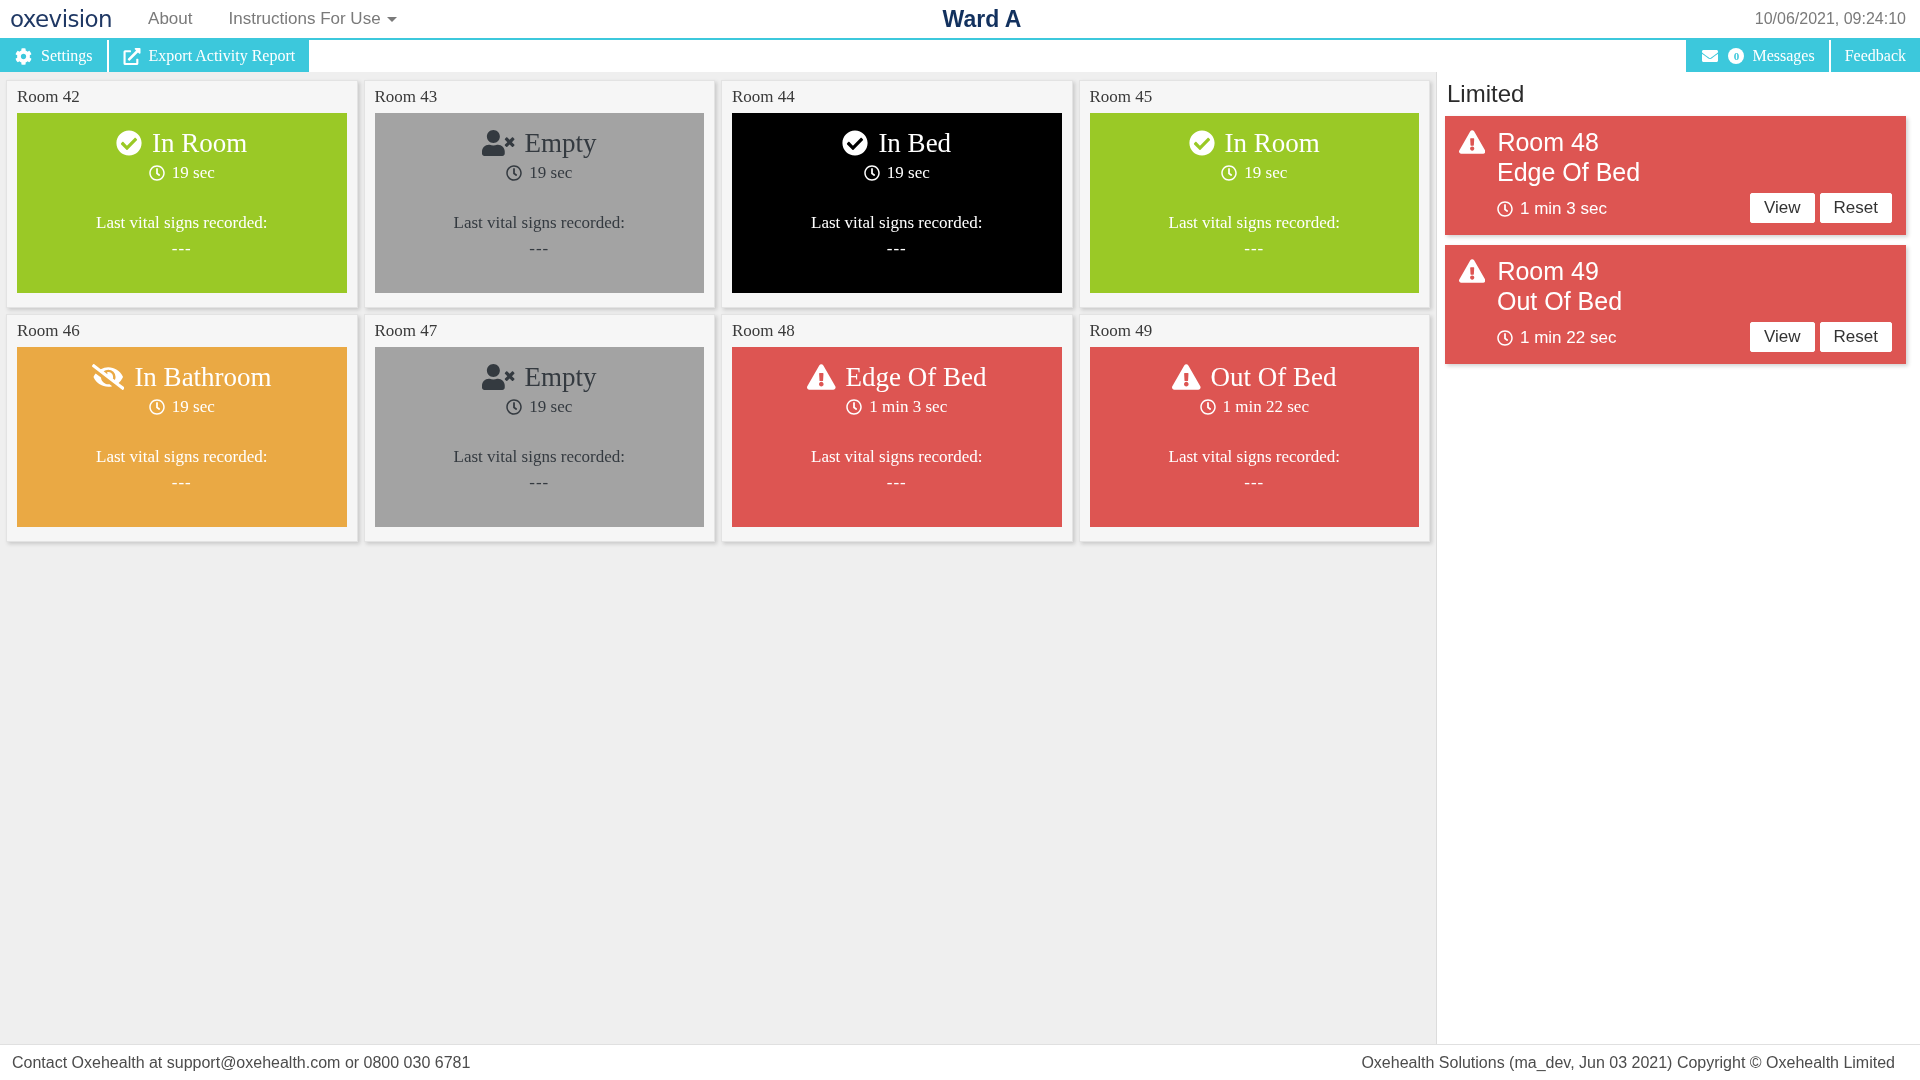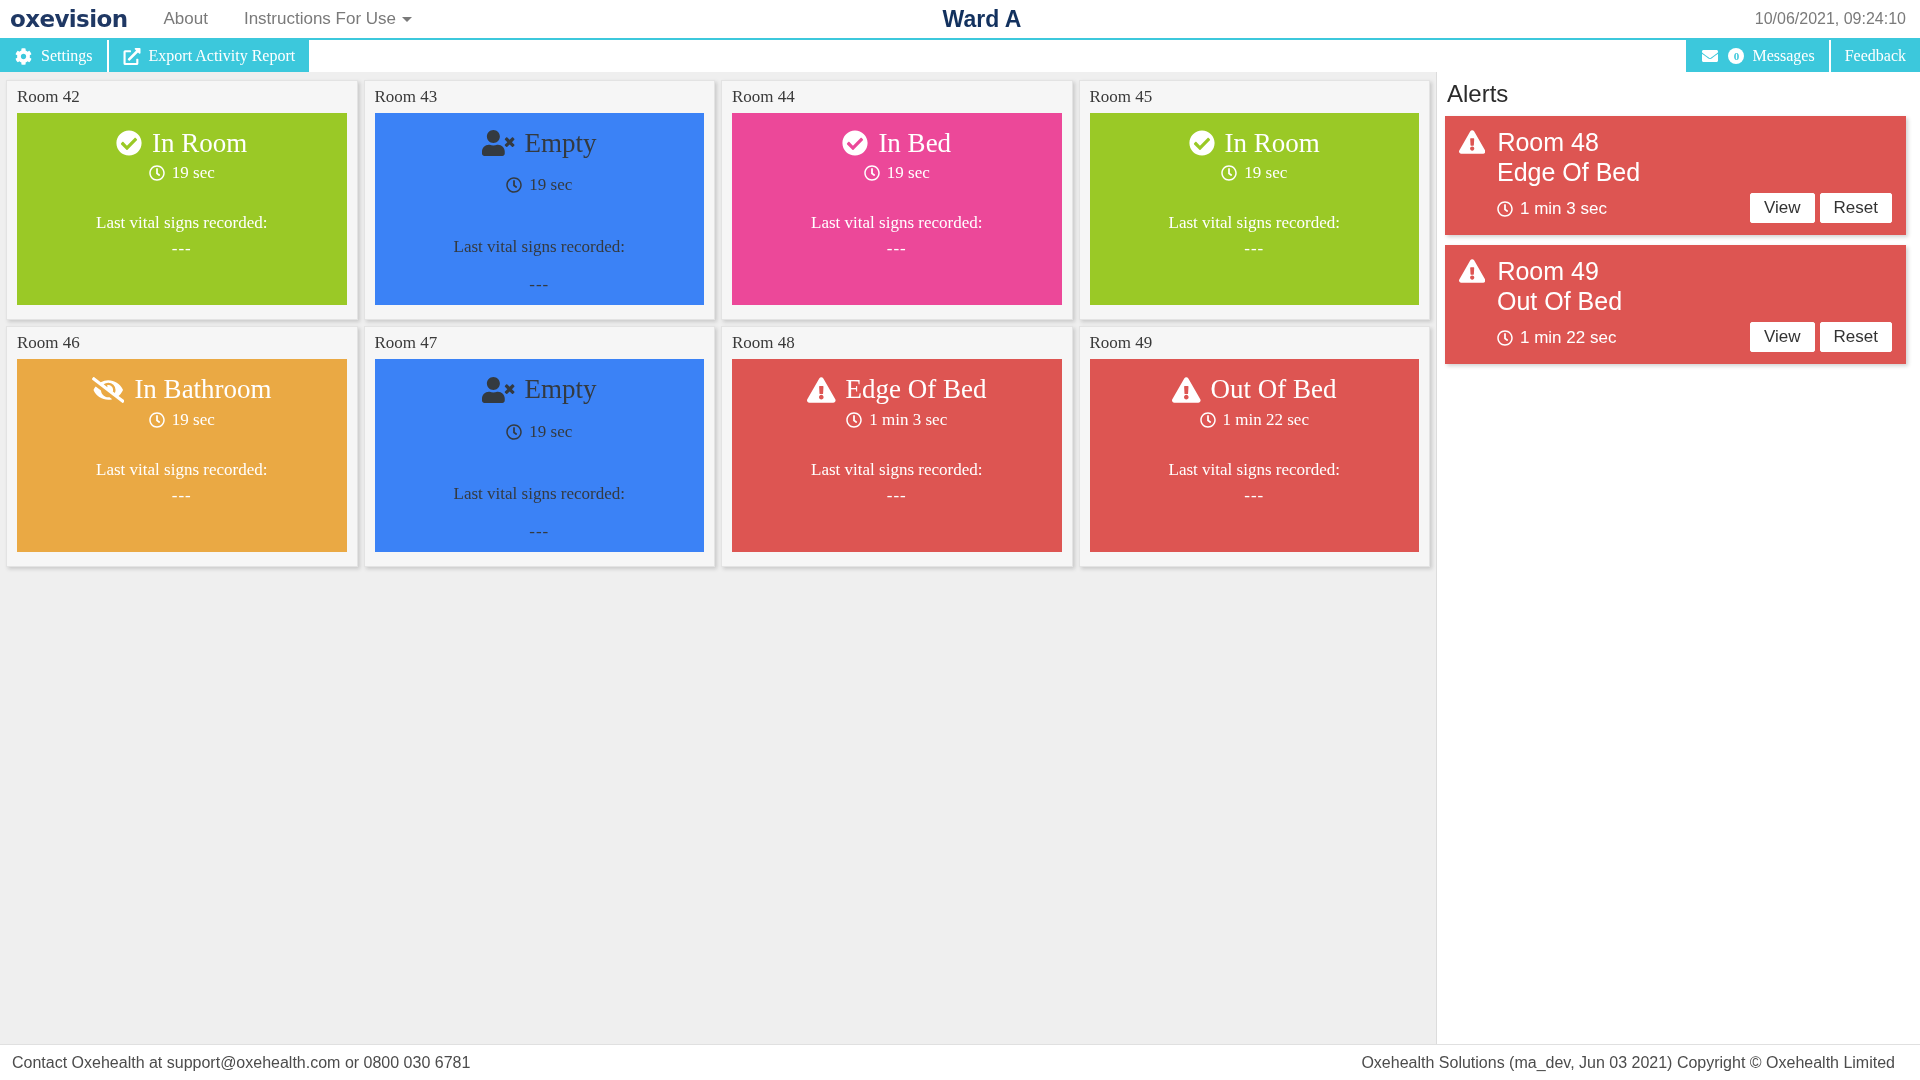--- a/index.html
+++ b/index.html
@@ -13,21 +13,21 @@
 
   
   .topnav {
     height: 38px; flex: 0 0 38px;
     background: #ffffff;
     display: flex; align-items: center;
     position: relative;
     padding: 0 14px 0 10px;
   }
   .logo {
-    font-size: 23px; font-weight: bold; letter-spacing: -0.6px;
+    font-size: 23px; font-weight: normal; letter-spacing: -0.6px;
     color: #1f3864; font-family: "DejaVu Sans", sans-serif;
     line-height: 1;
   }
   .nav-link {
     font-size: 17px; color: #7a7a7a; margin-left: 22px; text-decoration: none;
     white-space: nowrap;
   }
   .nav-link.spaced { margin-left: 36px; }
   .caret {
     display: inline-block; width: 0; height: 0; margin-left: 6px;
@@ -105,22 +105,22 @@
   }
   .status-timer {
     margin-top: 6px; font-size: 17px;
     display: flex; align-items: center; justify-content: center; gap: 7px;
   }
   .vitals-label { margin-top: 30px; font-size: 17px; }
   .vitals-value { margin-top: 6px; font-size: 17px; letter-spacing: 1px; }
 
   
   .st-inroom    { background: #9ac926; color: #ffffff; }
-  .st-inbed     { background: #ec4899; color: #ffffff; }
-  .st-empty     { background: #3b82f6; color: #343a40; gap: 12px; }
+  .st-inbed     { background: #000000; color: #ffffff; }
+  .st-empty     { background: #a3a3a3; color: #343a40; }
   .st-bathroom  { background: #eaa944; color: #ffffff; }
   .st-alert     { background: #dd5552; color: #ffffff; }
 
   
   .alerts-pane {
     flex: 0 0 484px; background: #ffffff;
     border-left: 1px solid #dcdcdc;
     padding: 8px 14px 8px 8px;
     overflow: hidden;
   }
@@ -403,21 +403,21 @@
                 <span>1 min 22 sec</span>
               </div>
               <div class="vitals-label">Last vital signs recorded:</div>
               <div class="vitals-value">---</div>
             </div>
           </div>
         </div>
     </div>
 
     <div class="alerts-pane">
-      <h2 class="alerts-title">Alerts</h2>
+      <h2 class="alerts-title">Limited</h2>
       <div id="alerts-list">
           <div class="alert-card">
             <div class="alert-room">
               <span class="ico">
                 <svg width="26.400000000000002" height="24" viewBox="0 0 576 512" fill="#ffffff">
                   <path d="M569.517 440.013C587.975 472.007 564.806 512 527.94 512H48.054c-36.937 0-59.999-40.055-41.577-71.987L246.423 23.985c18.467-32.009 64.72-31.951 83.154 0l239.94 416.028zM288 354c-25.405 0-46 20.595-46 46s20.595 46 46 46 46-20.595 46-46-20.595-46-46-46zm-43.673-165.346l7.418 136c.347 6.364 5.609 11.346 11.982 11.346h48.546c6.373 0 11.635-4.982 11.982-11.346l7.418-136c.375-6.874-5.098-12.654-11.982-12.654h-63.383c-6.884 0-12.356 5.78-11.981 12.654z"></path>
                 </svg>
               </span>
               <span>Room 48</span>
             </div>

